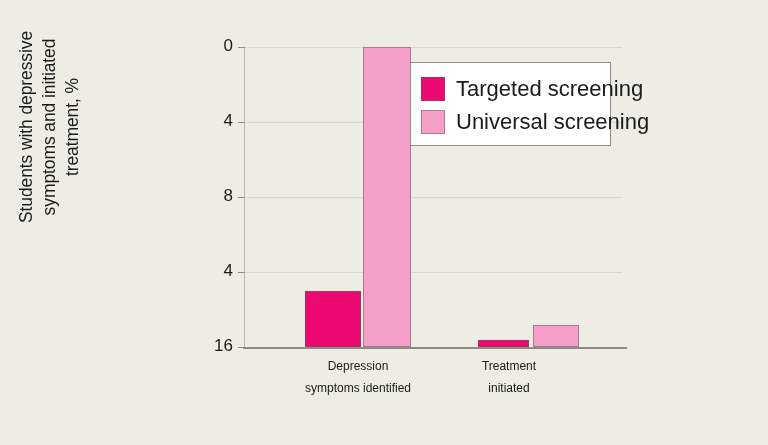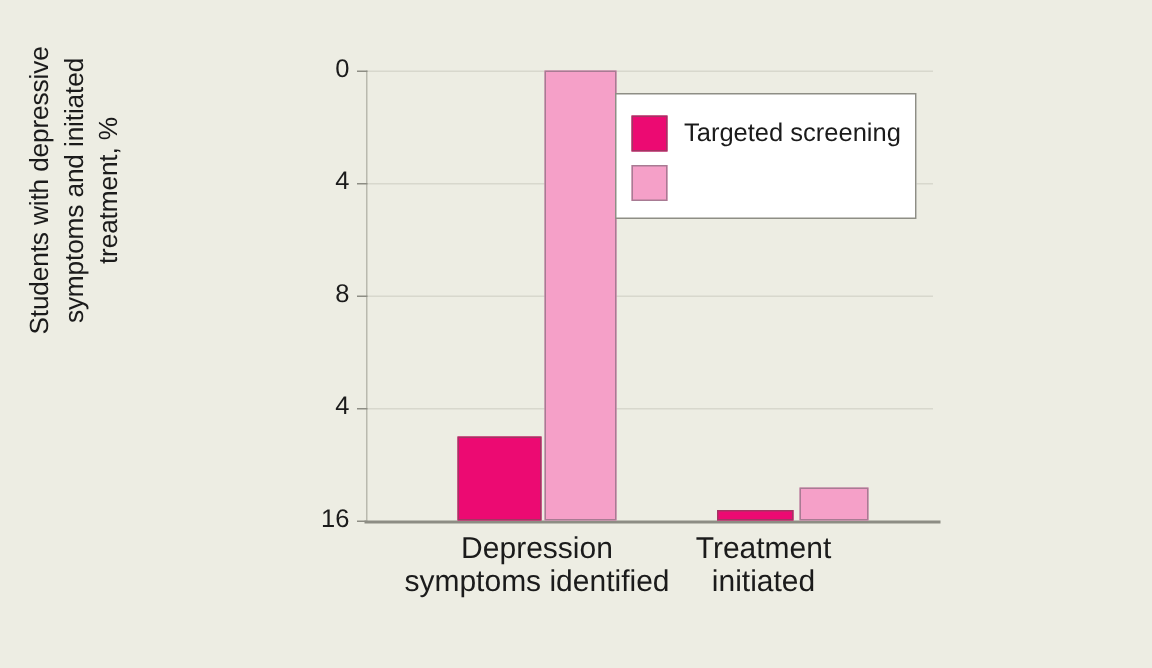--- a/index.html
+++ b/index.html
@@ -77,21 +77,21 @@
     box-sizing:border-box;
     border:1.4px solid #9a6b80;
   }
   .bar.targeted{background:#ec0a72;border-color:#a33463;}
   .bar.universal{background:#f5a0c8;border-color:#a87b93;}
 
   
   .catlabel{
     position:absolute;
     top:355px;
-    font-size:20px;
+    font-size:12px;
     line-height:22px;
     color:#1b1b1b;
     text-align:center;
     white-space:pre-line;
   }
 
   
   #legend{
     position:absolute;
     left:410px; top:62px;
@@ -108,21 +108,21 @@
   .legend-swatch{
     width:24px;height:24px;
     box-sizing:border-box;
     border:1.4px solid #9a6b80;
     margin-right:11px;
     flex:none;
   }
   .legend-swatch.targeted{background:#ec0a72;border-color:#a33463;}
   .legend-swatch.universal{background:#f5a0c8;border-color:#a87b93;}
   .legend-text{
-    font-size:17px;
+    font-size:22px;
     color:#1b1b1b;
     white-space:nowrap;
   }
 </style>
 </head>
 <body>
 
 <div id="figure">
 
   <div id="ylabel">
@@ -162,16 +162,17 @@
 initiated</div>
     </div>
 
   <div id="legend">
     <div class="legend-row">
       <span class="legend-swatch targeted"></span>
       <span class="legend-text">Targeted screening</span>
     </div>
     <div class="legend-row">
       <span class="legend-swatch universal"></span>
+      <span class="legend-text">Universal screening</span>
     </div>
   </div>
 
 </div>
 
 </body></html>

